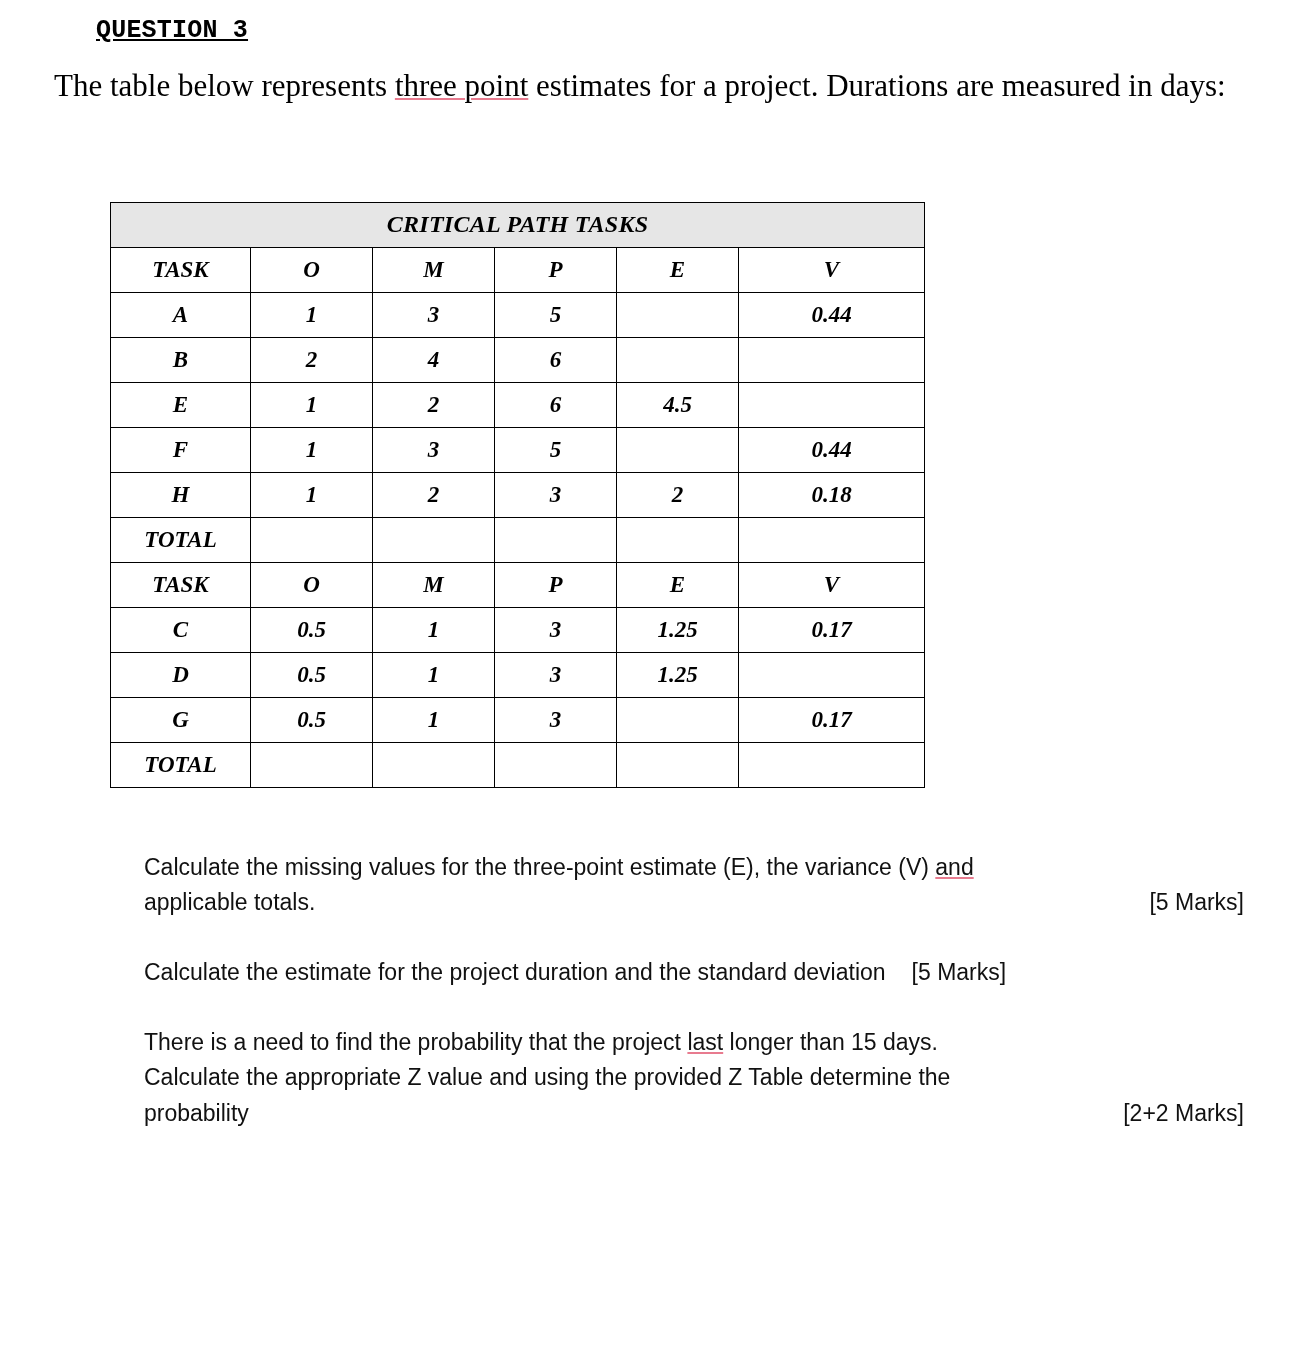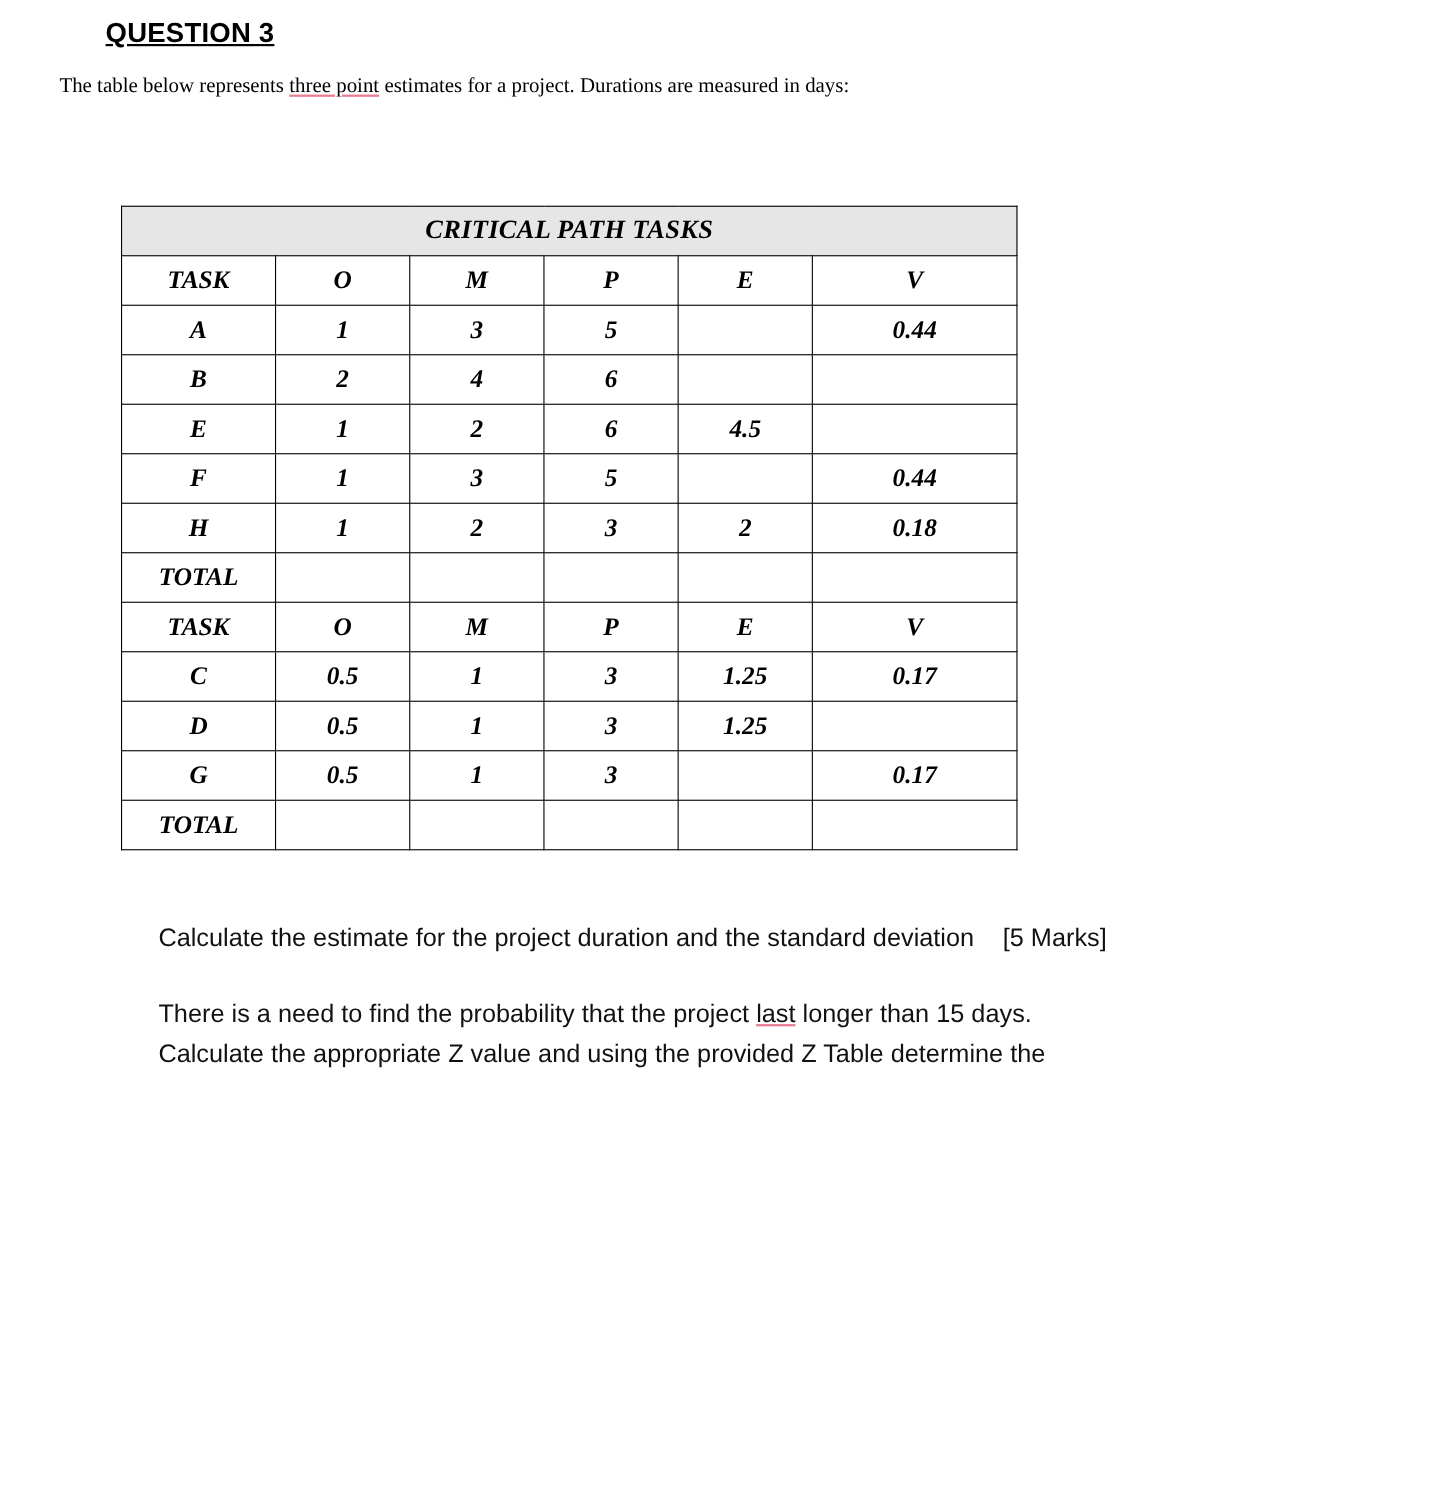--- a/index.html
+++ b/index.html
@@ -15,30 +15,30 @@
     position: relative;
   }
   .page {
     position: relative;
     width: 1314px;
     min-height: 1372px;
     box-sizing: border-box;
     padding: 8px 40px 20px 52px;
   }
   .q-title {
-    font-family: Liberation Sans, sans-serif;
+    font-family: Liberation Mono, monospace;
     font-weight: bold;
     font-size: 25px;
     text-decoration: underline;
     margin: 8px 0 0 44px;
     letter-spacing: 0.2px;
   }
   .intro {
     font-family: "Liberation Serif", serif;
-    font-size: 19px;
+    font-size: 31px;
     margin: 22px 0 0 2px;
     line-height: 1.25;
     white-space: nowrap;
   }
   .underline-pink {
     text-decoration: underline;
     text-decoration-color: #e87b8f;
     text-decoration-thickness: 2px;
     text-underline-offset: 2px;
   }
@@ -224,25 +224,30 @@
           <td></td>
           <td></td>
           <td></td>
         </tr>
       </tbody>
     </table>
   </div>
 
   <div class="questions">
 
+    <div class="q-block">
+      <span class="q-line"><span>Calculate the missing values for the three-point estimate (E), the variance (V) </span><span class="underline-pink">and</span></span>
+      <span class="q-line"><span>applicable totals.</span><span class="marks">[5 Marks]</span></span>
+    </div>
 
     <div class="q-block">
       <span class="q-line nowrap"><span>Calculate the estimate for the project duration and the standard deviation</span><span class="q-inline-marks">[5 Marks]</span></span>
     </div>
 
     <div class="q-block">
       <span class="q-line"><span>There is a need to find the probability that the project </span><span class="underline-pink">last</span><span> longer than 15 days.</span></span>
       <span class="q-line">Calculate the appropriate Z value and using the provided Z Table determine the</span>
+      <span class="q-line"><span>probability</span><span class="marks">[2+2 Marks]</span></span>
     </div>
 
   </div>
 
 </div>
 
 </body></html>

